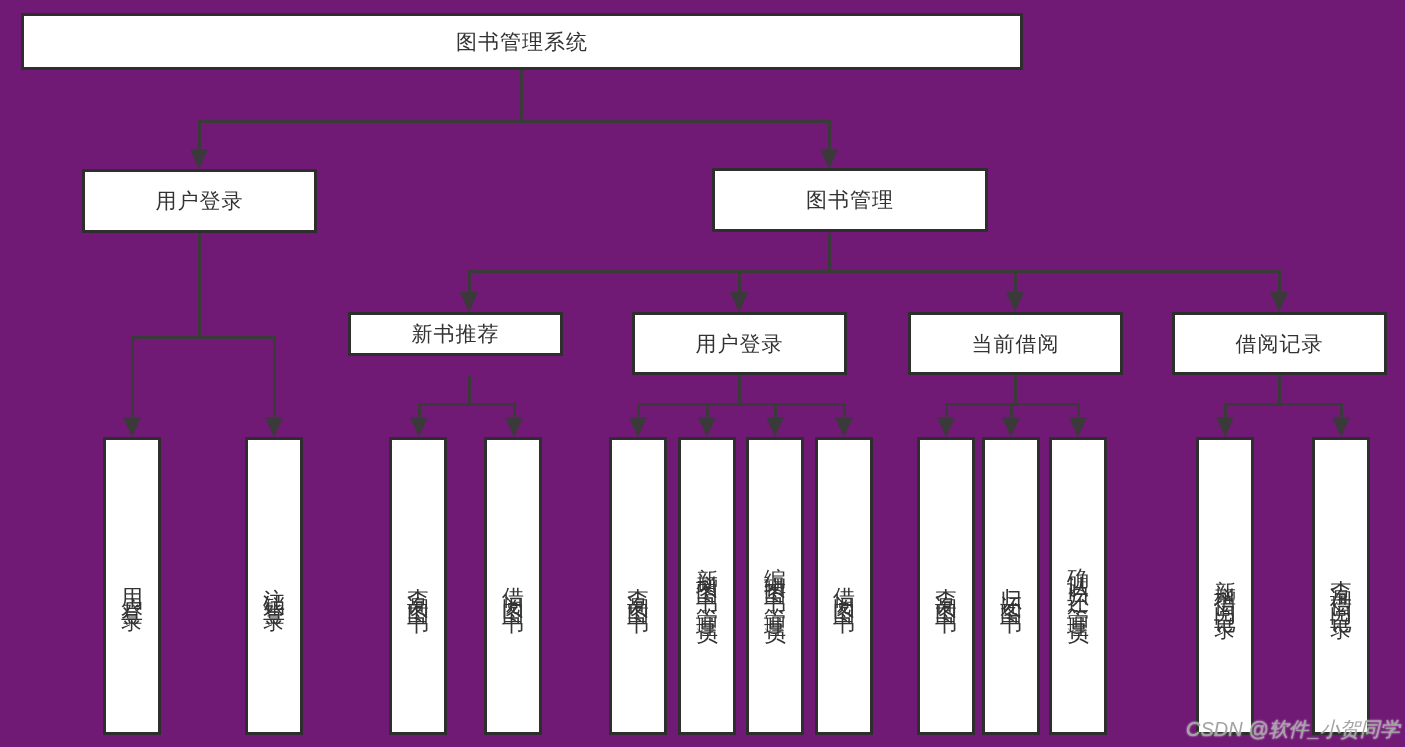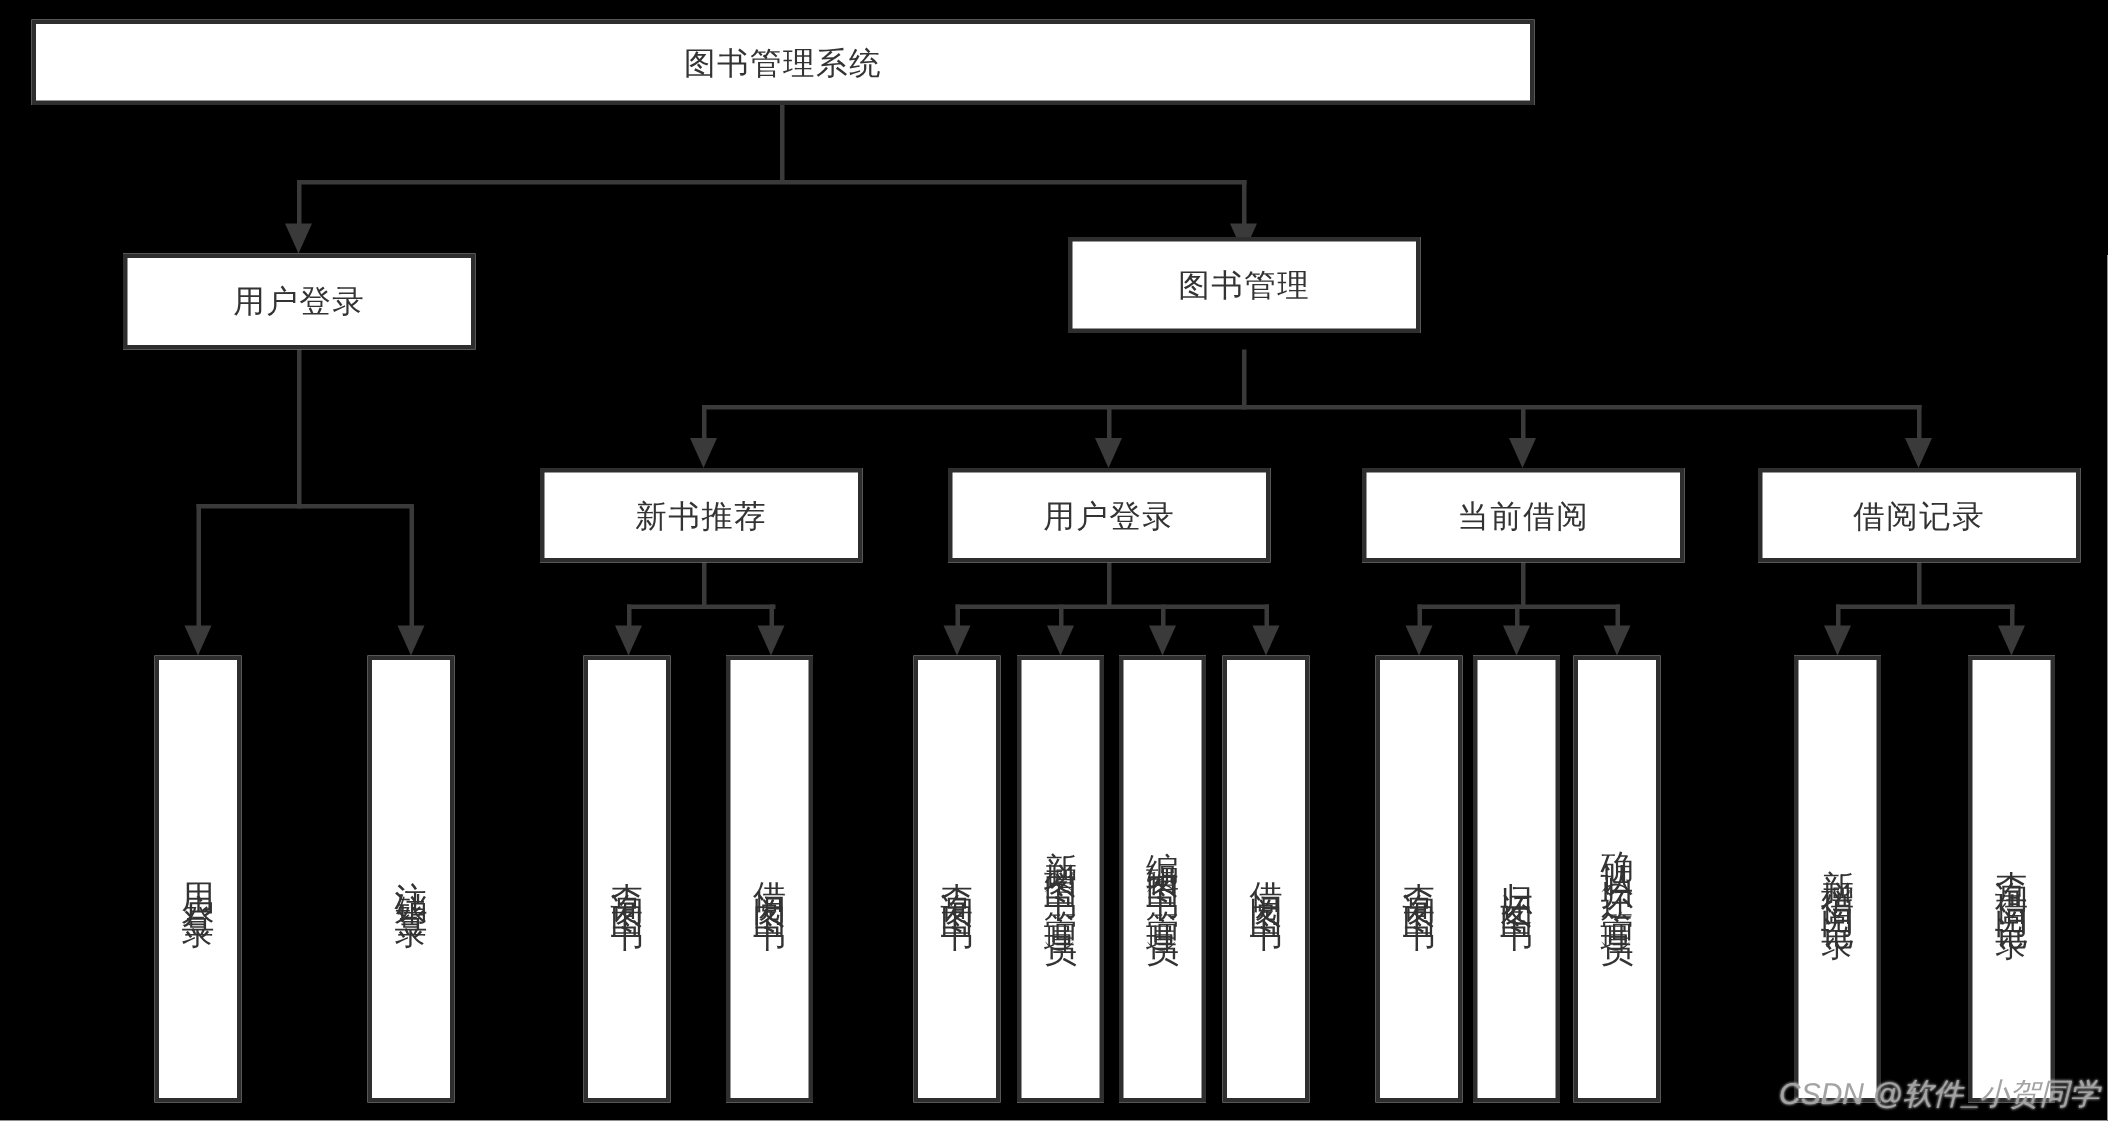--- a/index.html
+++ b/index.html
@@ -1,20 +1,20 @@
 <!DOCTYPE html>
 <html><head>
 <meta charset="utf-8">
 <style>
   html, body { margin: 0; padding: 0; background: #ffffff; }
   .canvas {
     position: relative;
     width: 1405px;
     height: 747px;
-    background: #000000;
+    background: #701a75;
     font-family: "Liberation Sans", "DejaVu Sans", sans-serif;
     overflow: hidden;
   }
   
   .vline { position: absolute; width: 3px; background: #3a3a3a; }
   .hline { position: absolute; height: 3px; background: #3a3a3a; }
   .ahead {
     position: absolute; width: 0; height: 0;
     border-left: 9px solid transparent;
     border-right: 9px solid transparent;
@@ -121,25 +121,25 @@
   <div class="vline" style="left:1340px;top:403px;height:16px"></div>
   <div class="ahead" style="left:1332px;top:417px"></div>
 
   <div class="hnode" style="left:21px;top:13px;width:1002px;height:57px">
     <span>图书管理系统</span>
   </div>
 
   <div class="hnode" style="left:82px;top:169px;width:235px;height:64px">
     <span>用户登录</span>
   </div>
-  <div class="hnode" style="left:712px;top:158px;width:235px;height:64px">
+  <div class="hnode" style="left:712px;top:168px;width:276px;height:64px">
     <span>图书管理</span>
   </div>
 
-  <div class="hnode" style="left:360px;top:312px;width:215px;height:63px">
+  <div class="hnode" style="left:348px;top:312px;width:215px;height:44px">
     <span>新书推荐</span>
   </div>
   <div class="hnode" style="left:632px;top:312px;width:215px;height:63px">
     <span>用户登录</span>
   </div>
   <div class="hnode" style="left:908px;top:312px;width:215px;height:63px">
     <span>当前借阅</span>
   </div>
   <div class="hnode" style="left:1172px;top:312px;width:215px;height:63px">
     <span>借阅记录</span>

